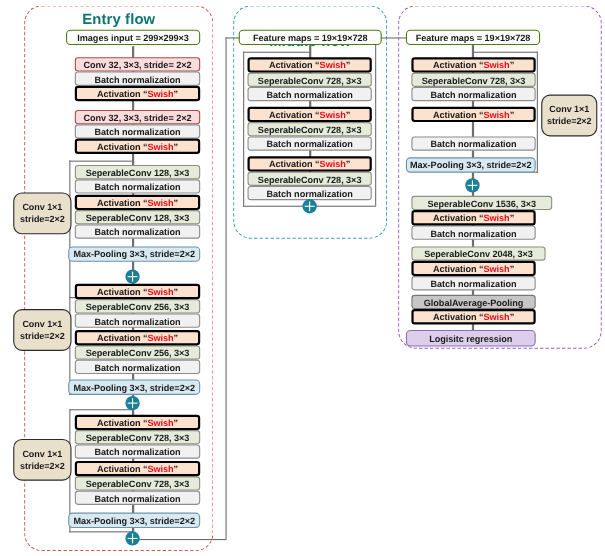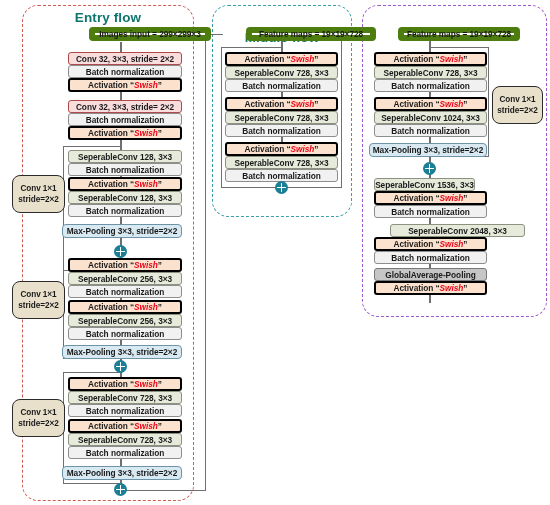--- a/index.html
+++ b/index.html
@@ -50,23 +50,22 @@
     border:1px solid #7a7a7a;
     background:#f2f2f2;
     border-radius:3px;
     letter-spacing:-.05px;
     z-index:5;
   }
 
   
   .box.io{
     background:#fdfdfd;
-    border:6px solid #4d7c0f;
+    border:1px solid #4d7c0f;
     border-radius:4px;
-    margin-left:29px;
   }
 
   
   .box.conv{
     background:#f9dcdc;
     border:1px solid #b04a4a;
     border-radius:3px;
   }
 
   
@@ -113,21 +112,21 @@
   .box.skip{
     background:#e8e0cb;
     border:1.6px solid #2b2b2b;
     border-radius:8px;
     flex-direction:column;
     line-height:1.35;
     font-size:8.2px;
     z-index:6;
   }
 
-  .swish{ color:#e8071a;font-style:italic; }
+  .swish{ color:#e8071a; }
 
   
   .vline{ position:absolute; width:1.2px; background:#6f6f6f; z-index:1; }
   .hline{ position:absolute; height:1.2px; background:#6f6f6f; z-index:1; }
 
   
   .plus{
     position:absolute;
     width:13px;height:13px;
     border-radius:50%;
@@ -307,49 +306,49 @@
       <span>”</span>
   </div>
   <div class="box sep" style="left:374px; top:66px; width:113px; height:13px;">SeperableConv 728, 3×3</div>
   <div class="box bn" style="left:374px; top:79px; width:113px; height:13px;">Batch normalization</div>
 
   <div class="box act" style="left:374px; top:97px; width:113px; height:14px;">
     <span>Activation “</span>
       <span class="swish">Swish</span>
       <span>”</span>
   </div>
-  <div class="box sep" style="left:374px; top:111px; width:113px; height:13px;">SeperableConv 1024, 3×3</div>
   <div class="box bn" style="left:374px; top:124px; width:113px; height:13px;">Batch normalization</div>
 
   <div class="box pool" style="left:369px; top:143px; width:118px; height:14px;">Max-Pooling 3×3, stride=2×2</div>
 
   <div class="box skip" style="left:492px; top:86px; width:51px; height:38px;">
     <span>Conv 1×1</span>
     <span>stride=2×2</span>
   </div>
 
   <div class="plus" style="left:423px; top:162px;"></div>
 
-  <div class="box sep" style="left:374px; top:178px; width:101px; height:13px;">SeperableConv 1536, 3×3</div>
+  <div class="box sep" style="left:374px; top:178px; width:128px; height:13px;">SeperableConv 1536, 3×3</div>
   <div class="box act" style="left:374px; top:191px; width:113px; height:14px;">
     <span>Activation “</span>
       <span class="swish">Swish</span>
       <span>”</span>
   </div>
   <div class="box bn" style="left:374px; top:205px; width:113px; height:13px;">Batch normalization</div>
 
-  <div class="box sep" style="left:390px; top:224px; width:135px; height:13px;">SeperableConv 2048, 3×3</div>
+  <div class="box sep" style="left:374px; top:224px; width:122px; height:13px;">SeperableConv 2048, 3×3</div>
   <div class="box act" style="left:374px; top:237px; width:113px; height:14px;">
     <span>Activation “</span>
       <span class="swish">Swish</span>
       <span>”</span>
   </div>
   <div class="box bn" style="left:374px; top:251px; width:113px; height:13px;">Batch normalization</div>
 
   <div class="box gap" style="left:374px; top:268px; width:113px; height:13px;">GlobalAverage-Pooling</div>
   <div class="box act" style="left:374px; top:281px; width:113px; height:14px;">
     <span>Activation “</span>
       <span class="swish">Swish</span>
       <span>”</span>
   </div>
 
+  <div class="box logit" style="left:369px; top:300px; width:118px; height:15px;">Logisitc regression</div>
 
 </div>
 
 </body></html>

